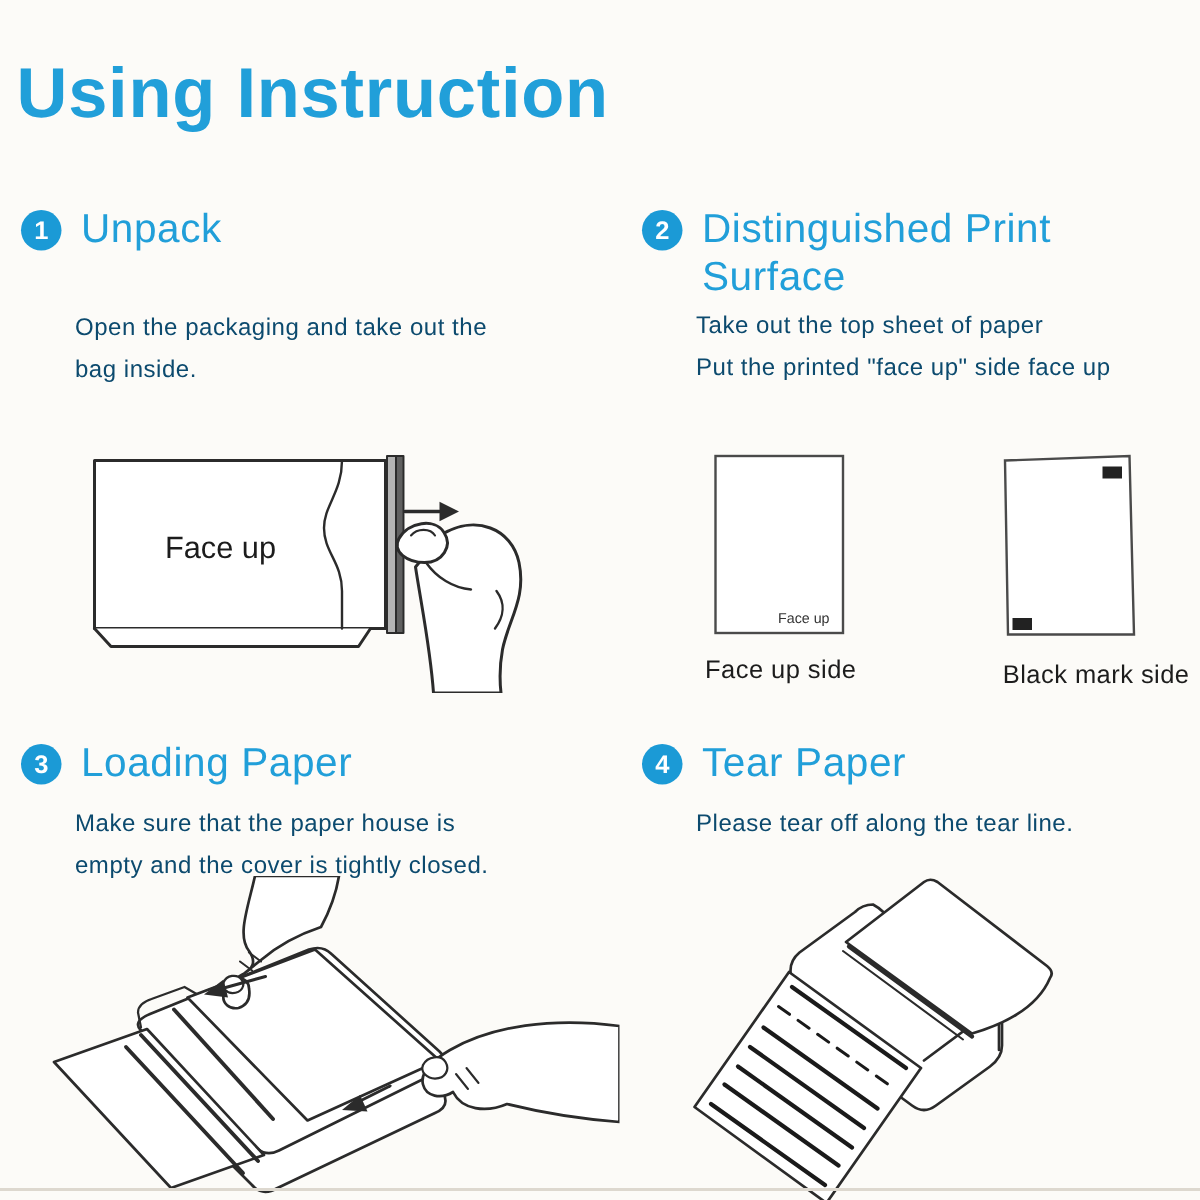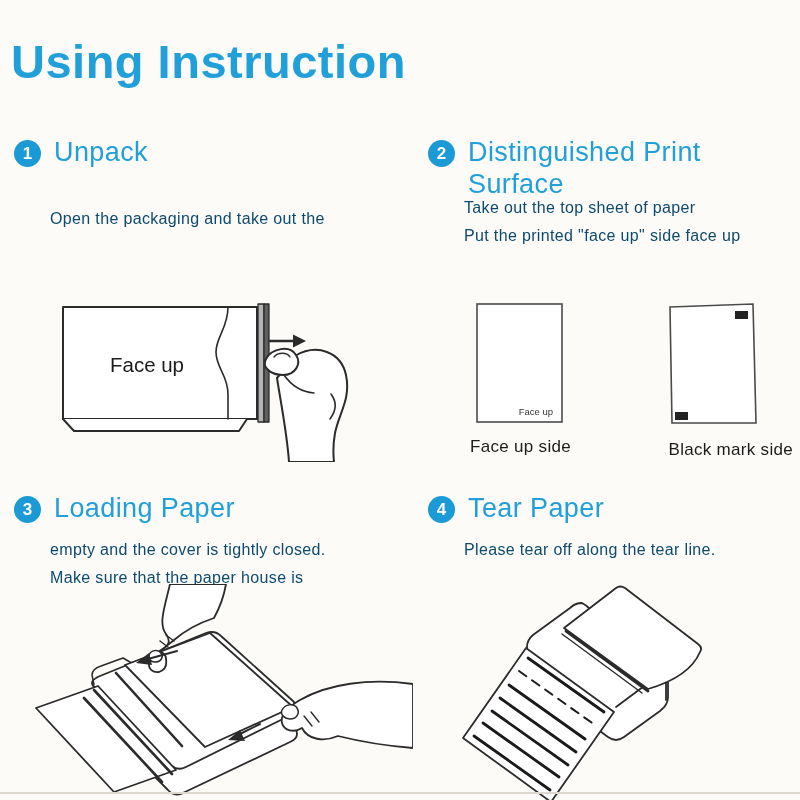--- a/index.html
+++ b/index.html
@@ -21,38 +21,39 @@
 <body>
 
 <div class="abs page-title">Using Instruction</div>
 
 <div class="abs sec-head" style="left:14px;top:136px;">
   <span class="badge">1</span>
   <span class="head-text">Unpack</span>
 </div>
 <div class="abs body-text" style="left:50px;top:205px;">
   <div>Open the packaging and take out the</div>
+  <div>bag inside.</div>
 </div>
 
 <div class="abs sec-head" style="left:428px;top:136px;">
   <span class="badge">2</span>
   <span class="head-text wrap">Distinguished Print Surface</span>
 </div>
-<div class="abs body-text" style="left:464px;top:194px;">
+<div class="abs body-text" style="left:464px;top:204px;">
   <div>Take out the top sheet of paper</div>
   <div>Put the printed "face up" side face up</div>
 </div>
 
 <div class="abs sec-head" style="left:14px;top:492px;">
   <span class="badge">3</span>
   <span class="head-text">Loading Paper</span>
 </div>
 <div class="abs body-text" style="left:50px;top:536px;">
+  <div>Make sure that the paper house is</div>
   <div>empty and the cover is tightly closed.</div>
-  <div>Make sure that the paper house is</div>
 </div>
 
 <div class="abs sec-head" style="left:428px;top:492px;">
   <span class="badge">4</span>
   <span class="head-text">Tear Paper</span>
 </div>
 <div class="abs body-text" style="left:464px;top:536px;">
   <div>Please tear off along the tear line.</div>
 </div>
 

